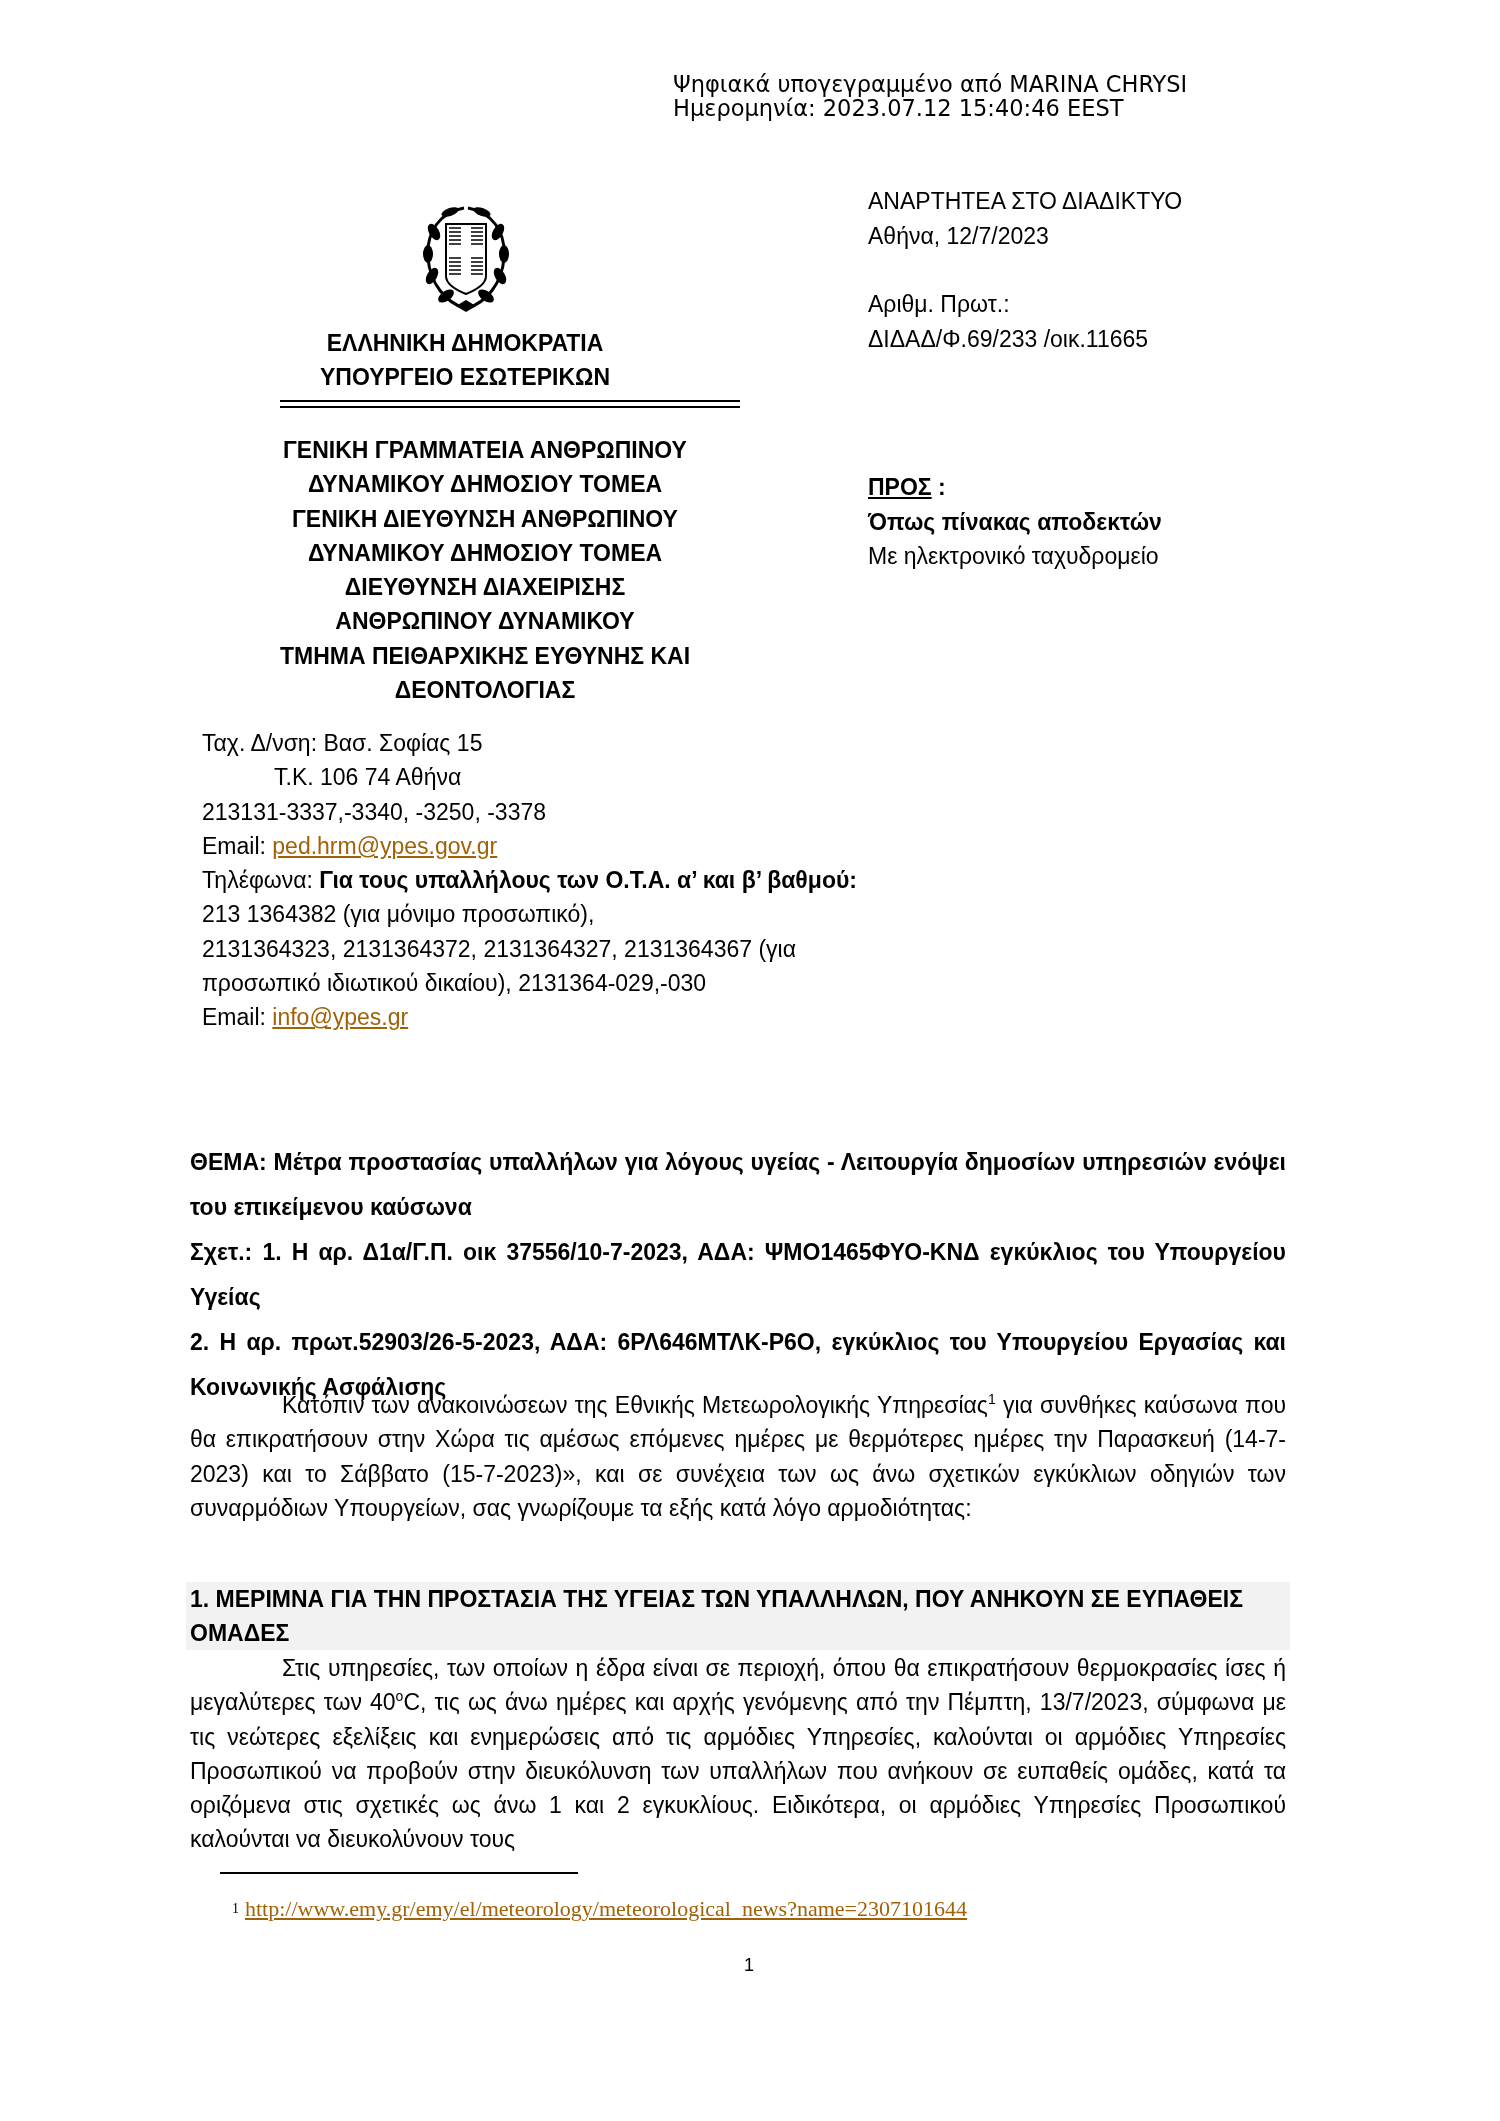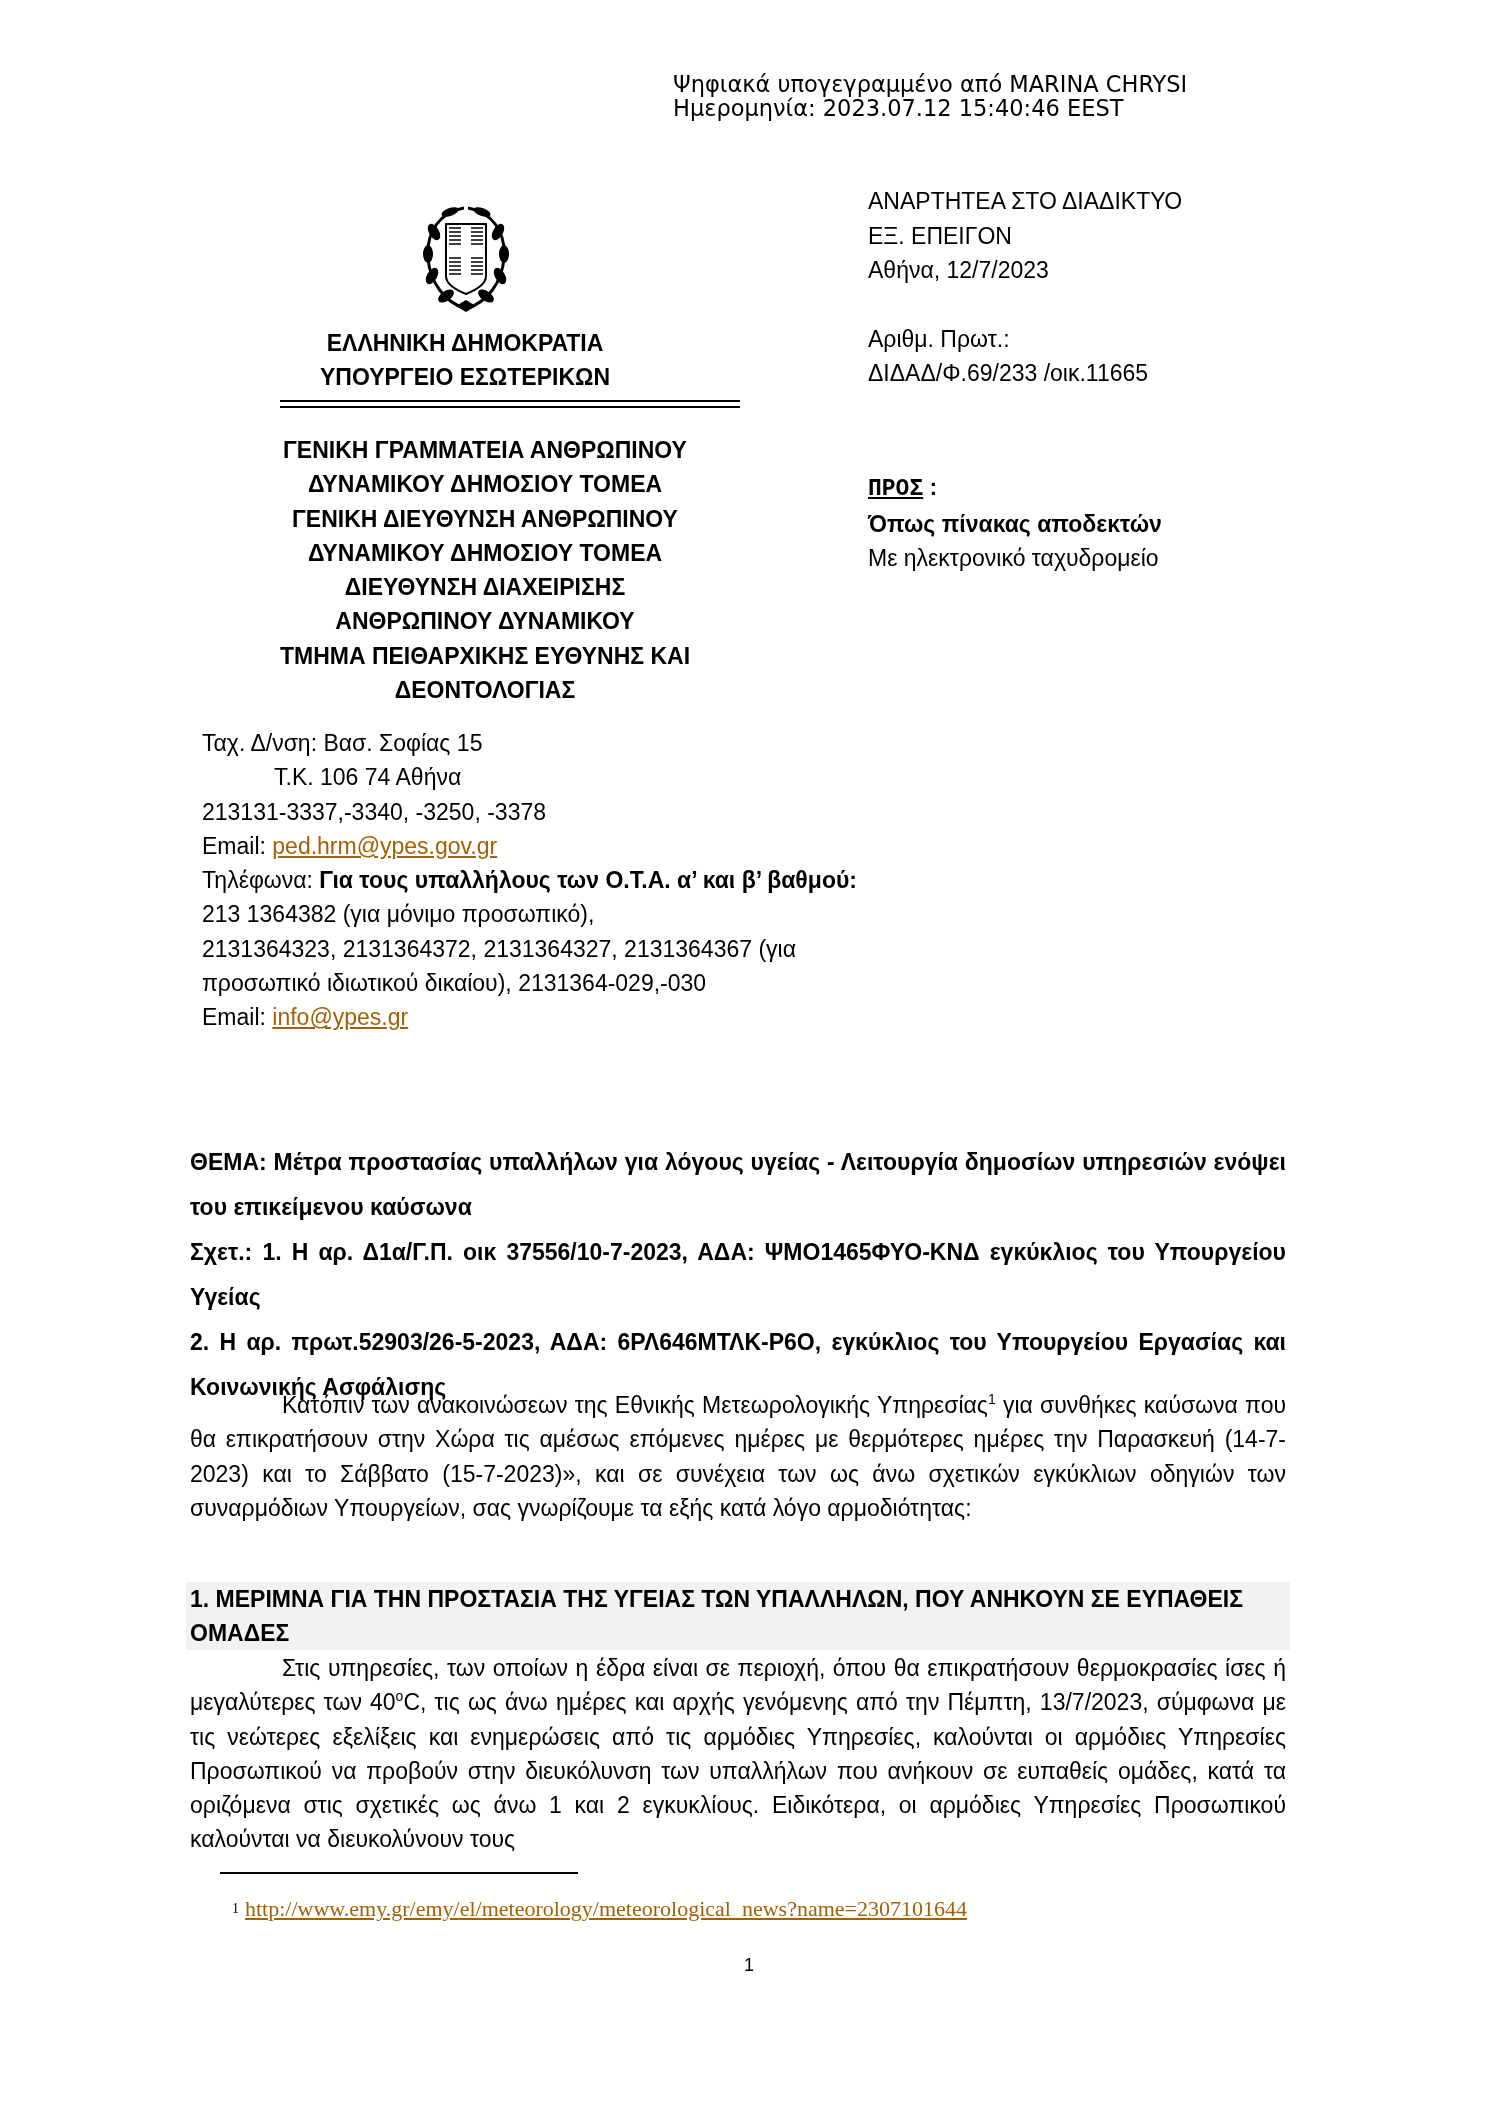--- a/index.html
+++ b/index.html
@@ -20,21 +20,21 @@
     .double-rule { left: 280px; top: 400px; width: 460px; height: 8px;
       border-top: 2px solid #000; border-bottom: 2px solid #000; box-sizing: border-box; }
     .dept {
       left: 245px; top: 433px; width: 480px; text-align: center;
       font-weight: bold; font-size: 23px; line-height: 34.3px;
     }
     .right-col { left: 868px; top: 184px; font-size: 23px; line-height: 34.5px; width: 420px; }
     .right-col .b { font-weight: normal; }
     .gap { height: 34px; }
     .pros { left: 868px; top: 470px; font-size: 23px; line-height: 34.5px; width: 420px; }
-    .u { text-decoration: underline; font-family: Liberation Mono, monospace; }
+    .u { text-decoration: underline; }
     .contact { left: 202px; top: 726px; font-size: 23px; line-height: 34.3px; width: 760px; }
     .indent-tk { padding-left: 72px; }
     .link { color: #a16207; text-decoration: underline; }
     .subject {
       left: 190px; top: 1140px; width: 1096px; font-weight: bold; font-size: 23px;
       line-height: 45px; text-align: justify;
     }
     .para {
       left: 190px; top: 1380px; width: 1096px; font-size: 23px; line-height: 34.3px;
       text-align: justify;
@@ -123,21 +123,20 @@
   <div>ΓΕΝΙΚΗ ΔΙΕΥΘΥΝΣΗ ΑΝΘΡΩΠΙΝΟΥ</div>
   <div>ΔΥΝΑΜΙΚΟΥ ΔΗΜΟΣΙΟΥ ΤΟΜΕΑ</div>
   <div>ΔΙΕΥΘΥΝΣΗ ΔΙΑΧΕΙΡΙΣΗΣ</div>
   <div>ΑΝΘΡΩΠΙΝΟΥ ΔΥΝΑΜΙΚΟΥ</div>
   <div>ΤΜΗΜΑ ΠΕΙΘΑΡΧΙΚΗΣ ΕΥΘΥΝΗΣ ΚΑΙ</div>
   <div>ΔΕΟΝΤΟΛΟΓΙΑΣ</div>
 </div>
 
 <div class="abs right-col">
   <div class="b">ΑΝΑΡΤΗΤΕΑ ΣΤΟ ΔΙΑΔΙΚΤΥΟ</div>
-  <div class="b">ΕΞ. ΕΠΕΙΓΟΝ</div>
   <div>Αθήνα,  12/7/2023</div>
   <div class="gap"></div>
   <div class="b">Αριθμ. Πρωτ.:</div>
   <div>ΔΙΔΑΔ/Φ.69/233 /οικ.11665</div>
 </div>
 
 <div class="abs pros">
   <div style="font-weight:bold;">
     <span class="u">ΠΡΟΣ</span><span> :</span>
   </div>

